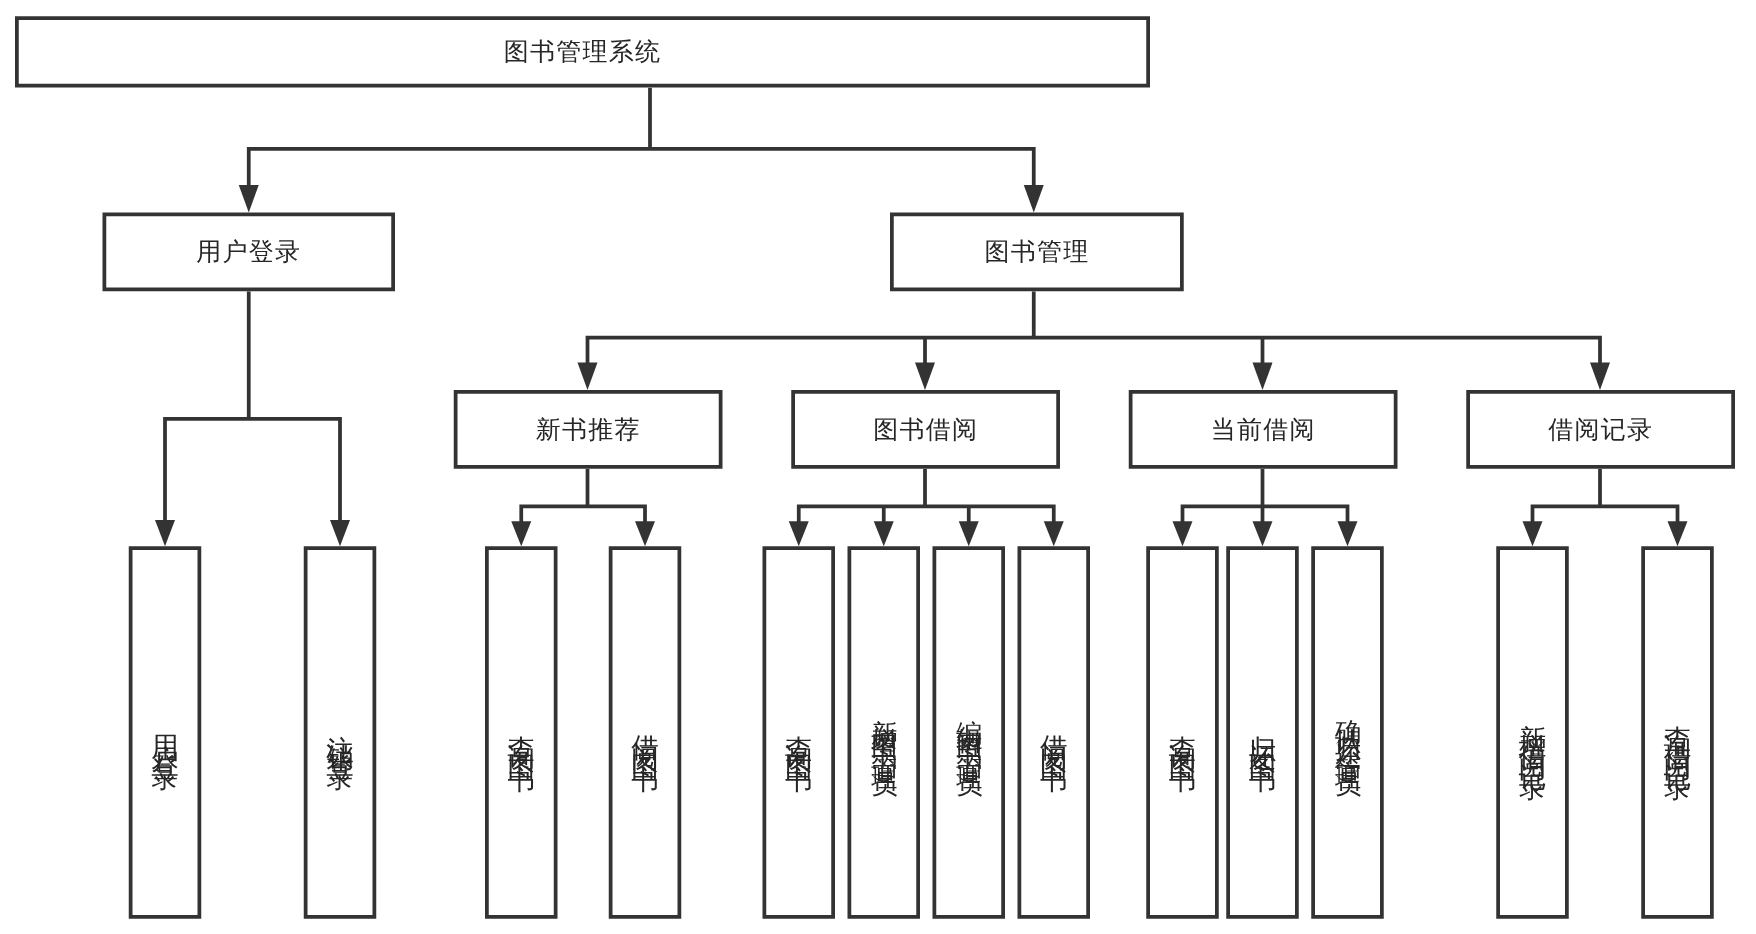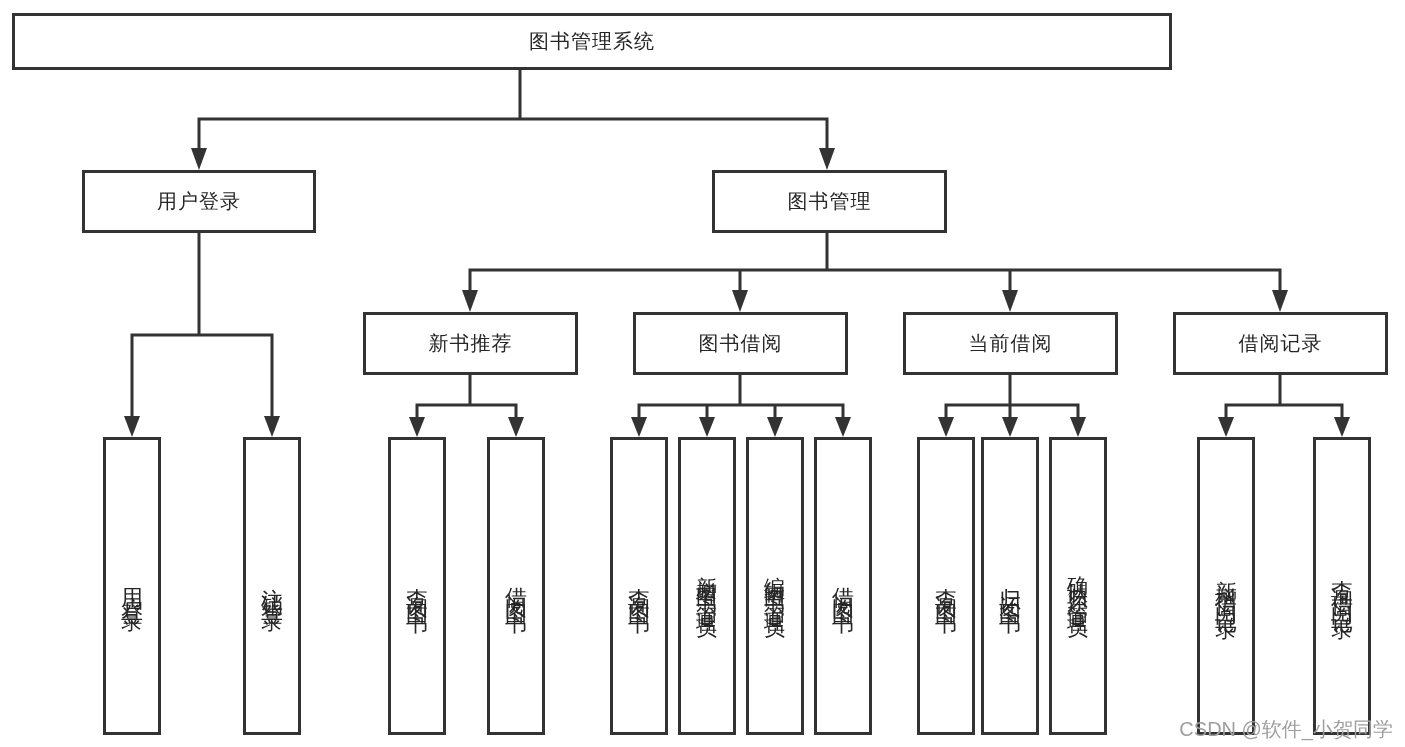--- a/index.html
+++ b/index.html
@@ -39,21 +39,21 @@
     position: absolute;
     box-sizing: border-box;
     border: 3px solid var(--line);
     background: #ffffff;
     display: flex;
     align-items: center;
     justify-content: center;
     color: var(--text);
   }
   .hlabel { font-size: 20px; letter-spacing: 1px; white-space: nowrap; }
-  .root-box { left: 12px;  top: 13px;  width: 1160px; height: 57px; }
+  .root-box { left: 12px;  top: 13px;  width: 908px; height: 57px; }
   .l2       { top: 170px;  height: 63px; }
   .l3       { top: 312px;  width: 215px; height: 63px; }
   .leaf     { top: 437px;  width: 58px;  height: 298px; }
   .vtext {
     writing-mode: vertical-rl;
     text-orientation: mixed;
     font-size: 22px;
     line-height: 1;
     letter-spacing: 8px;
   }
@@ -184,15 +184,14 @@
     <span class="vtext tight">确认归还（管理员）</span>
   </div>
 
   <div class="box leaf" style="left:1197px;">
     <span class="vtext">新增借阅记录</span>
   </div>
   <div class="box leaf" style="left:1313px;">
     <span class="vtext">查询借阅记录</span>
   </div>
 
-  <div class="watermark">CSDN @软件_小贺同学</div>
 
 </div>
 
 </body></html>

